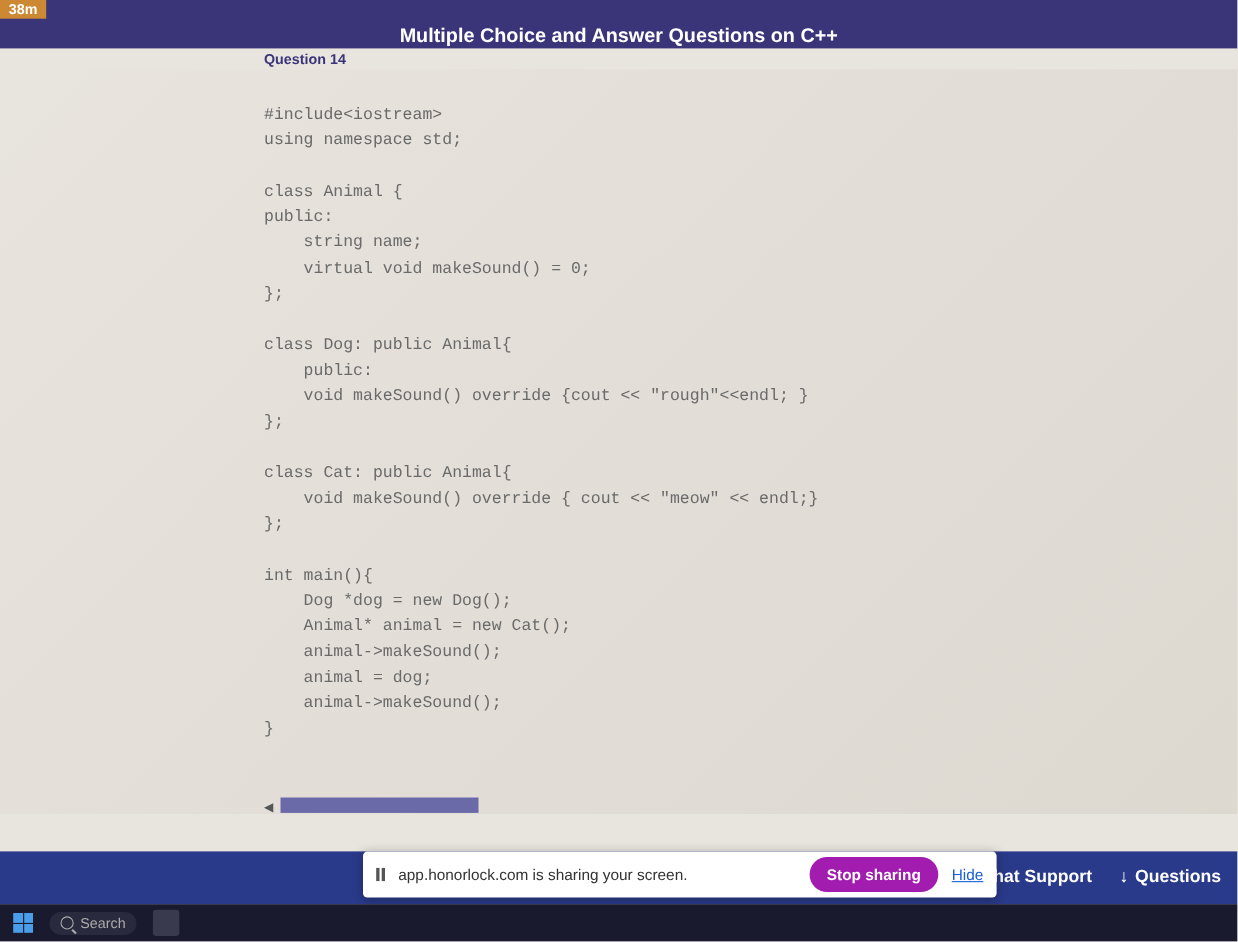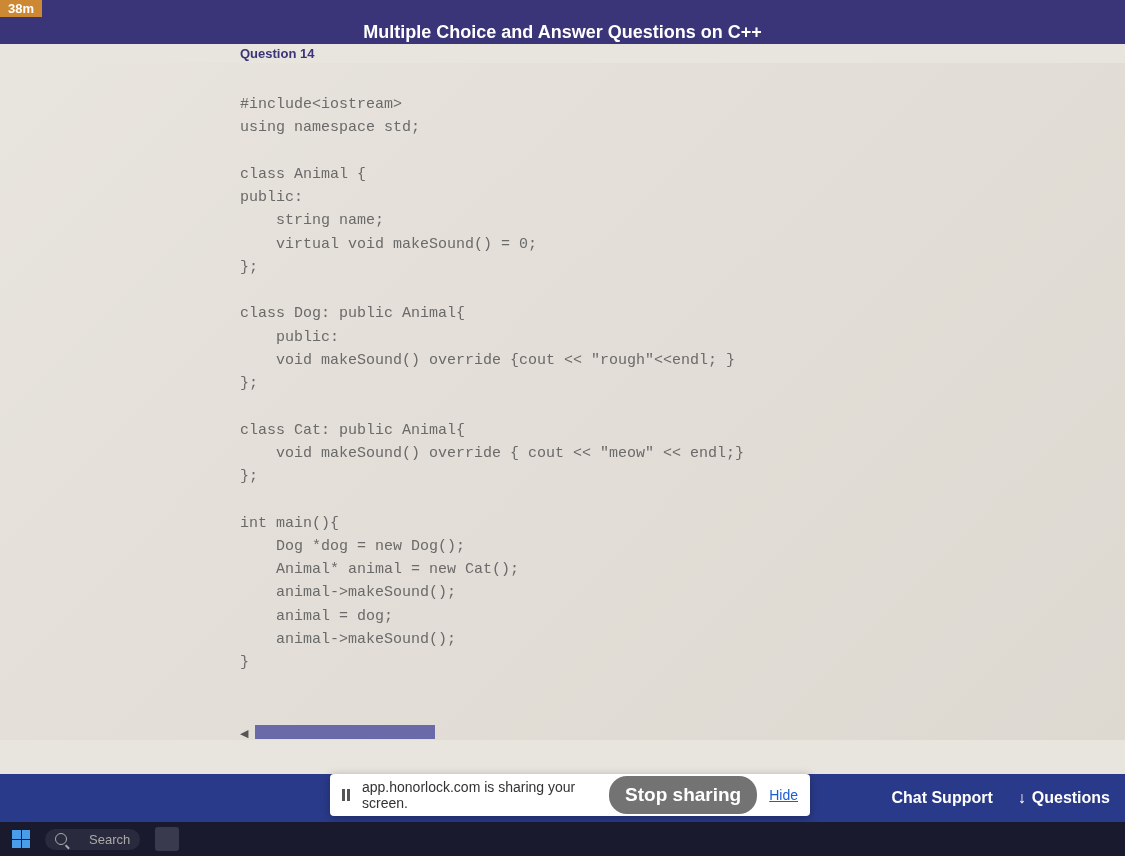--- a/index.html
+++ b/index.html
@@ -86,21 +86,21 @@
   display: flex;
   align-items: center;
   justify-content: flex-end;
   padding-right: 15px;
   gap: 25px;
 }
 .share-notice {
   position: absolute;
   bottom: 40px;
   left: 330px;
-  width: 480px;
+  width: 576px;
   height: 42px;
   background: #fff;
   border-radius: 4px;
   box-shadow: 0 2px 10px rgba(0,0,0,0.3);
   display: flex;
   align-items: center;
   padding: 0 12px;
   gap: 12px;
 }
 .pause-icon {
@@ -111,26 +111,26 @@
   width: 3px;
   height: 12px;
   background: #555;
 }
 .share-text {
   font-size: 14px;
   color: #333;
   flex: 1;
 }
 .stop-btn {
-  background: #737373;
+  background: #a21caf;
   color: #fff;
   border: none;
   padding: 8px 16px;
   border-radius: 18px;
-  font-size: 19px;
+  font-size: 14px;
   font-weight: 600;
   cursor: pointer;
 }
 .hide-link {
   color: #1a5dd8;
   font-size: 14px;
   text-decoration: underline;
   cursor: pointer;
 }
 .chat-support {
@@ -166,21 +166,21 @@
   height: 18px;
   display: grid;
   grid-template-columns: 1fr 1fr;
   grid-template-rows: 1fr 1fr;
   gap: 1px;
 }
 .win-icon span { background: #4a9de8; }
 .search-box {
   display: flex;
   align-items: center;
-  gap: 22px;
+  gap: 6px;
   background: #2a2a3e;
   padding: 3px 10px;
   border-radius: 14px;
   color: #aaa;
   font-size: 13px;
 }
 .search-icon {
   width: 12px;
   height: 12px;
   border: 1.5px solid #aaa;

